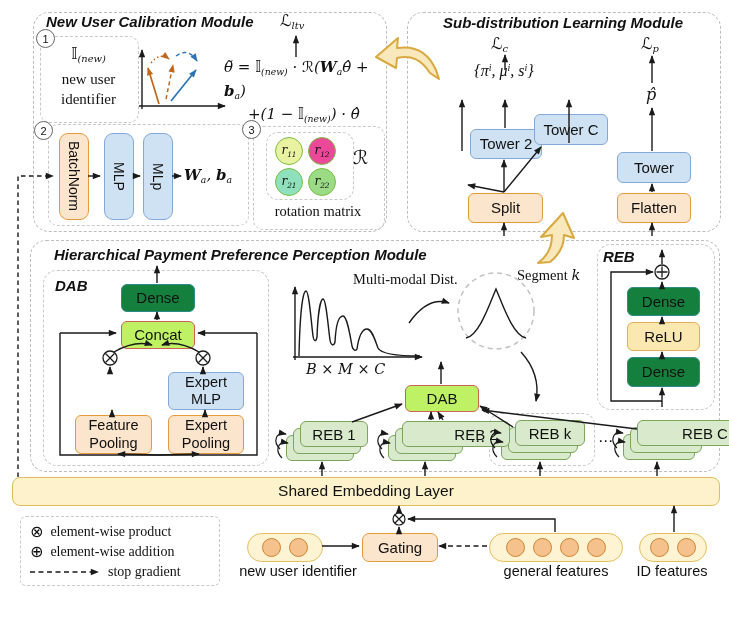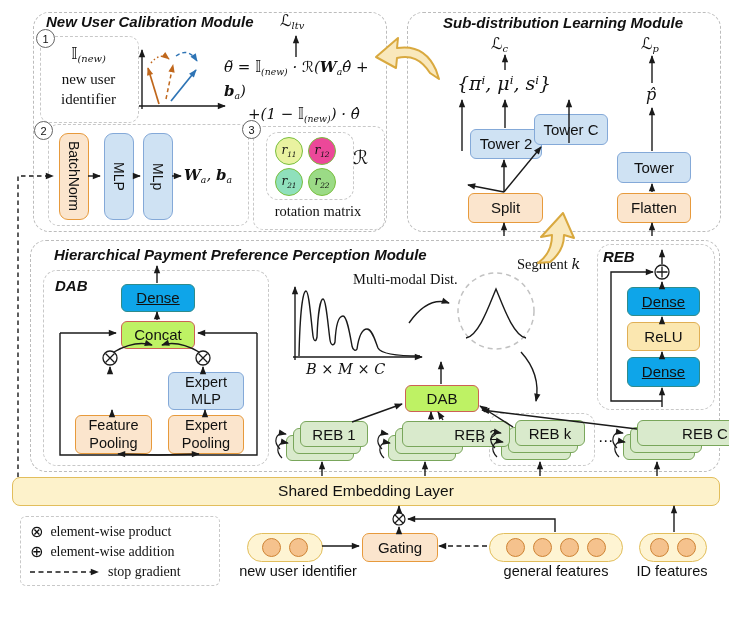--- a/index.html
+++ b/index.html
@@ -7,21 +7,21 @@
        font-family:"Liberation Sans",sans-serif;color:#111;}
   .abs{position:absolute;}
   .mod{position:absolute;border:1.6px dashed #bcbcbc;border-radius:16px;background:transparent;}
   .inbox{position:absolute;border:1.5px dashed #c8c8c8;border-radius:10px;}
   .mtitle{position:absolute;font-style:italic;font-weight:bold;font-size:15px;white-space:nowrap;}
   .box{position:absolute;display:flex;align-items:center;justify-content:center;text-align:center;
        border-radius:6px;border:1.6px solid;font-size:15px;line-height:1.18;background:#fff;}
   .orange{background:#FBE5CD;border-color:#E79A3C;}
   .gold{background:#FBE7B0;border-color:#E0AF55;}
   .blue{background:#CFE2F3;border-color:#84A9D8;}
-  .teal{background:#0ea5e9;border-color:#2F8B8B;text-decoration:underline;}
+  .teal{background:#15803d;border-color:#2F8B8B;}
   .pink{background:#bef264;border-color:#CD6155;}
   .vbox{writing-mode:vertical-rl;text-orientation:mixed;font-size:14px;border-radius:9px;}
   .circnum{position:absolute;width:17px;height:17px;border:1.3px solid #666;border-radius:50%;
            background:#fff;font-size:11px;display:flex;align-items:center;justify-content:center;z-index:6;}
   .math{font-family:"DejaVu Serif","DejaVu Sans",serif;font-style:italic;}
   .serif{font-family:"Liberation Serif","DejaVu Serif",serif;}
   .sub{font-size:0.62em;vertical-align:-0.35em;}
   .sup{font-size:0.62em;vertical-align:0.55em;}
   .bv{font-weight:bold;}
   .ctr{display:flex;align-items:center;justify-content:center;text-align:center;}
@@ -90,42 +90,42 @@
       <span><span>r</span><span class="sub">21</span></span>
     </div>
   <div class="rcell math z5" style="left:308px;top:168px;background:#9BDB86;">
       <span><span>r</span><span class="sub">22</span></span>
     </div>
   <div class="abs math z5" style="left:353px;top:146px;font-size:19px;">ℛ</div>
   <div class="abs serif ctr z5" style="left:256px;top:201px;width:124px;height:20px;font-size:14.5px;">rotation matrix</div>
 
   <div class="abs math z5" style="left:491px;top:34px;font-size:16px;"><span>ℒ</span><span class="sub">c</span></div>
   <div class="abs math z5" style="left:641px;top:34px;font-size:16px;"><span>ℒ</span><span class="sub">p</span></div>
-  <div class="abs math ctr z5" style="left:453px;top:72px;width:102px;height:22px;font-size:19px;">
+  <div class="abs math ctr z5" style="left:453px;top:60px;width:102px;height:22px;font-size:16px;font-family:Liberation Serif, serif;">
     <span><span>{π</span><span class="sup">i</span><span>, μ</span><span class="sup">i</span><span>, s</span><span class="sup">i</span><span>}</span></span>
   </div>
   <div class="abs math z5" style="left:646px;top:85px;font-size:16px;">p̂</div>
 
   <div class="box blue z6" style="left:470px;top:129px;width:70px;height:28px;">Tower 2</div>
   <div class="box blue z6" style="left:534px;top:114px;width:72px;height:29px;">Tower C</div>
   <div class="box orange z5" style="left:468px;top:193px;width:73px;height:28px;">Split</div>
   <div class="box blue z5" style="left:617px;top:152px;width:72px;height:29px;">Tower</div>
   <div class="box orange z5" style="left:617px;top:193px;width:72px;height:28px;">Flatten</div>
 
   <div class="inbox" style="left:43px;top:270px;width:224px;height:194px;border-radius:14px;"></div>
   <div class="mtitle" style="left:55px;top:277px;">DAB</div>
   <div class="box teal z5" style="left:121px;top:284px;width:72px;height:26px;">Dense</div>
   <div class="box pink z5" style="left:121px;top:321px;width:72px;height:26px;">Concat</div>
   <div class="box blue z5" style="left:168px;top:372px;width:74px;height:36px;font-size:14.5px;">Expert MLP</div>
   <div class="box orange z5" style="left:75px;top:415px;width:75px;height:37px;font-size:14.5px;">Feature Pooling</div>
   <div class="box orange z5" style="left:168px;top:415px;width:74px;height:37px;font-size:14.5px;">Expert Pooling</div>
 
   <div class="abs serif z5" style="left:329px;top:271px;font-size:14.5px;margin-left:24px;">Multi-modal Dist.</div>
   <div class="abs math z5" style="left:306px;top:361px;font-size:14.5px;">B × M × C</div>
-  <div class="abs serif z5" style="left:517px;top:256px;font-size:14.5px;"><span>Segment </span><i class="math">k</i></div>
+  <div class="abs serif z5" style="left:517px;top:267px;font-size:14.5px;"><span>Segment </span><i class="math">k</i></div>
 
   <div class="box pink z6" style="left:405px;top:385px;width:72px;height:25px;">DAB</div>
 
   <div class="inbox" style="left:489px;top:413px;width:104px;height:51px;border-radius:12px;"></div>
   <div class="stk z3" style="left:286px;top:435px;width:66px;height:24px;"></div>
   <div class="stk z4" style="left:293px;top:428px;width:66px;height:24px;"></div>
   <div class="stk z5 ctr" style="left:300px;top:421px;width:66px;height:24px;font-size:15px;">REB 1</div>
   <div class="stk z3" style="left:388px;top:435px;width:66px;height:24px;"></div>
   <div class="stk z4" style="left:395px;top:428px;width:66px;height:24px;"></div>
   <div class="stk z5 ctr" style="left:402px;top:421px;width:66px;height:24px;font-size:15px;padding-left:40px;">REB 2</div>

